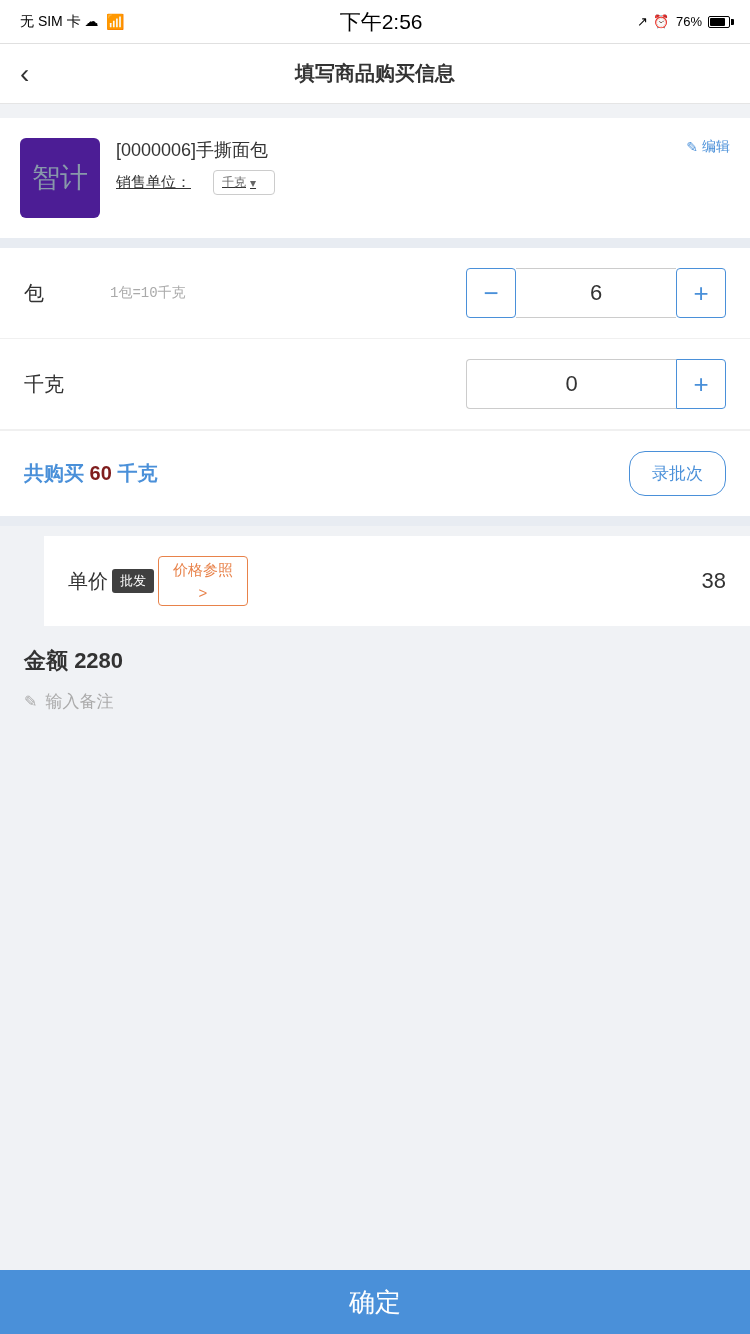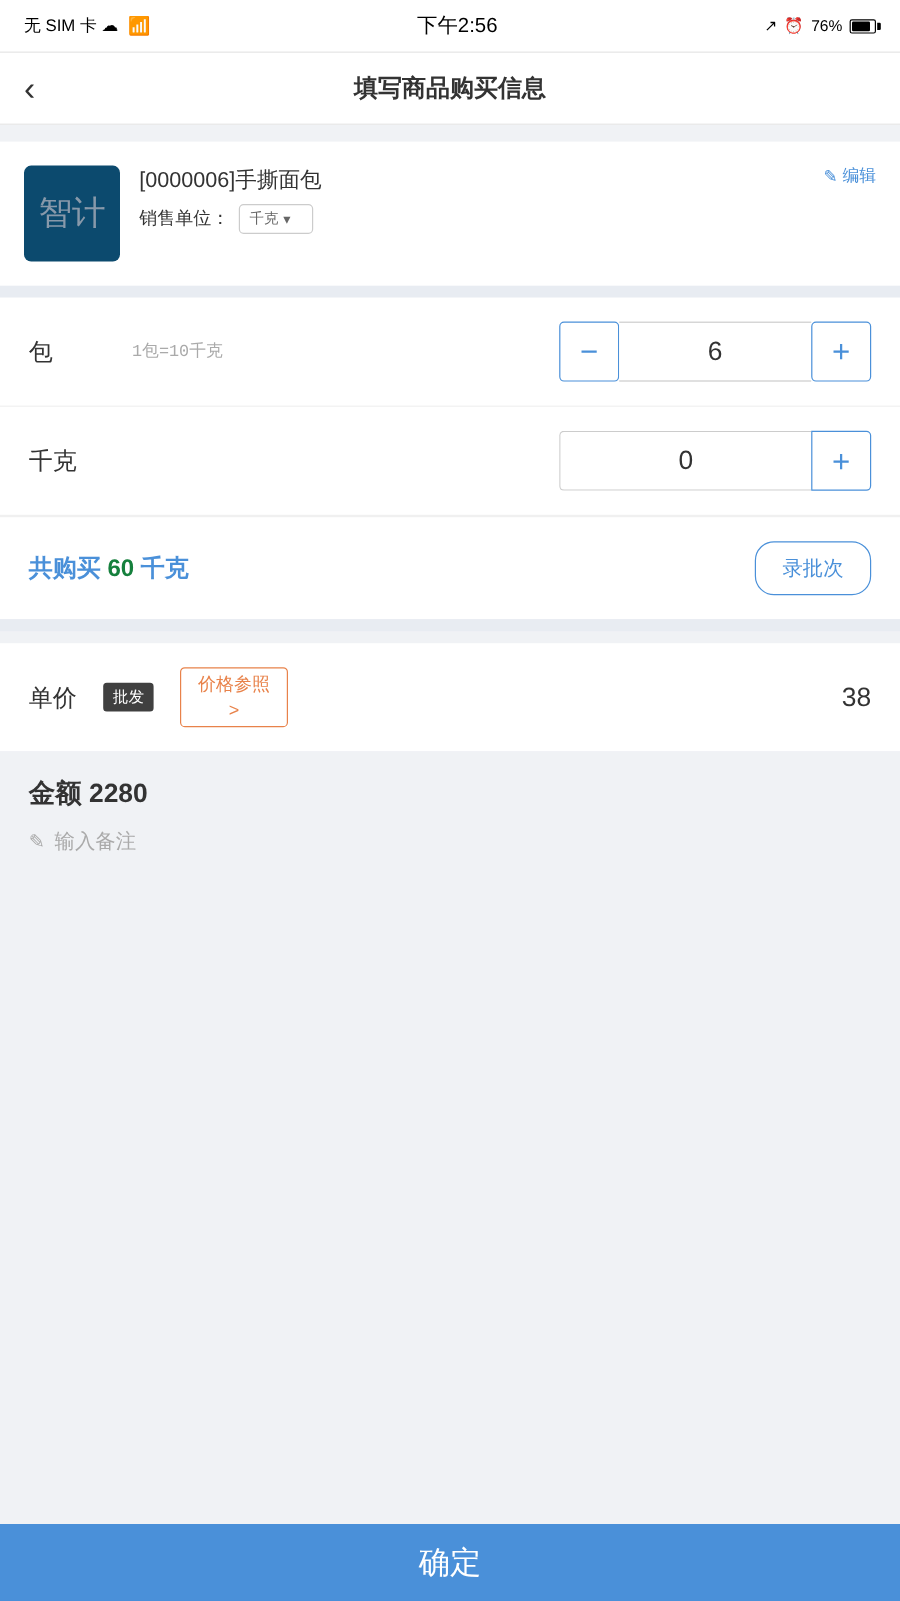--- a/index.html
+++ b/index.html
@@ -20,21 +20,21 @@
       background: #fff;
       display: flex;
       align-items: center;
       justify-content: space-between;
       padding: 0 20px;
       font-size: 15px;
       color: #000;
       border-bottom: 1px solid #e0e0e0;
     }
     .status-left { display: flex; align-items: center; gap: 8px; font-size: 14px; }
-    .status-center { font-size: 17px; font-weight: 500; }
+    .status-center { font-size: 21px; font-weight: 500; }
     .status-right { display: flex; align-items: center; gap: 6px; font-size: 13px; }
     .wifi-icon { font-size: 15px; }
     .battery-icon {
       display: inline-block;
       width: 22px;
       height: 12px;
       border: 1.5px solid #000;
       border-radius: 2px;
       position: relative;
       vertical-align: middle;
@@ -92,21 +92,21 @@
       margin-top: 14px;
       padding: 20px;
       display: flex;
       align-items: flex-start;
       gap: 16px;
       position: relative;
     }
     .product-image {
       width: 80px;
       height: 80px;
-      background: #0c4a6e;
+      background: #4c1d95;
       border-radius: 6px;
       display: flex;
       align-items: center;
       justify-content: center;
       flex-shrink: 0;
       color: #8899aa;
       font-size: 28px;
     }
     .product-info {
       flex: 1;
@@ -118,23 +118,24 @@
       margin-bottom: 8px;
     }
     .product-stock {
       font-size: 14px;
       color: #888;
       margin-bottom: 10px;
     }
     .product-unit-row {
       display: flex;
       align-items: center;
-      gap: 8px;
+      gap: 22px;
       font-size: 15px;
       color: #333;
+      text-decoration: underline;
     }
     .unit-select {
       border: 1px solid #ccc;
       border-radius: 4px;
       padding: 3px 18px 3px 8px;
       font-size: 14px;
       color: #333;
       background: #fff;
       position: relative;
       display: flex;
@@ -274,21 +275,22 @@
       cursor: pointer;
     }
 
     
     .price-section {
       background: #fff;
       margin-top: 10px;
       padding: 20px 24px;
       display: flex;
       align-items: center;
-      gap: 22px;
+      gap: 4px;
+      margin-left: 44px;
     }
     .price-label {
       font-size: 20px;
       color: #333;
     }
     .price-tag {
       background: #404040;
       color: #fff;
       font-size: 13px;
       padding: 3px 8px;
@@ -430,21 +432,21 @@
       <div class="qty-btn-nomin">
         <span>+</span>
       </div>
     </div>
   </div>
 </div>
 
 <div class="total-row">
   <div class="total-label">
     <span>共购买 </span>
-    <span style="color:#15803d;font-weight:600;">60</span>
+    <span style="color:#7f1d1d;font-weight:600;">60</span>
     <span> 千克</span>
   </div>
   <button class="batch-btn">录批次</button>
 </div>
 
 <div class="divider"></div>
 
 <div class="price-section">
   <span class="price-label">单价</span>
   <span class="price-tag">批发</span>

